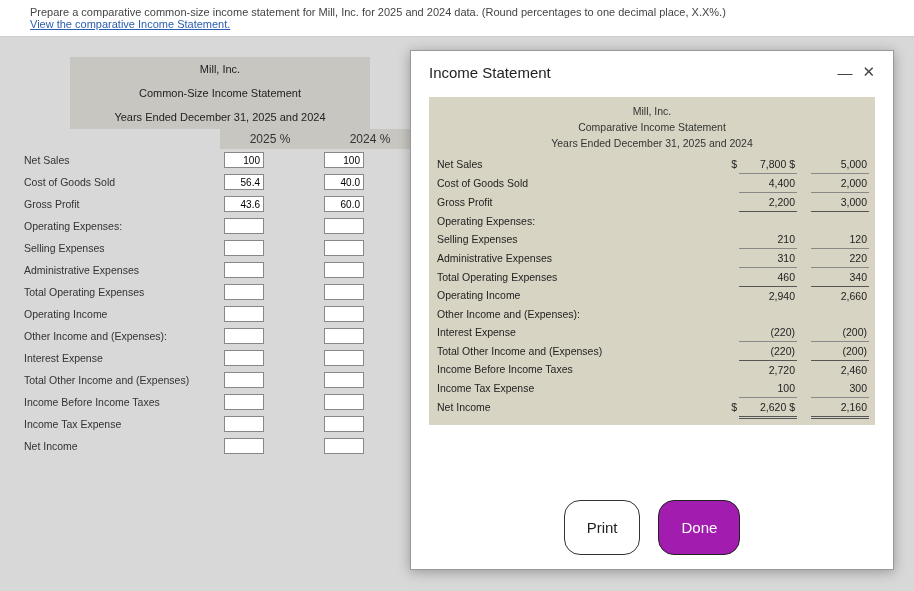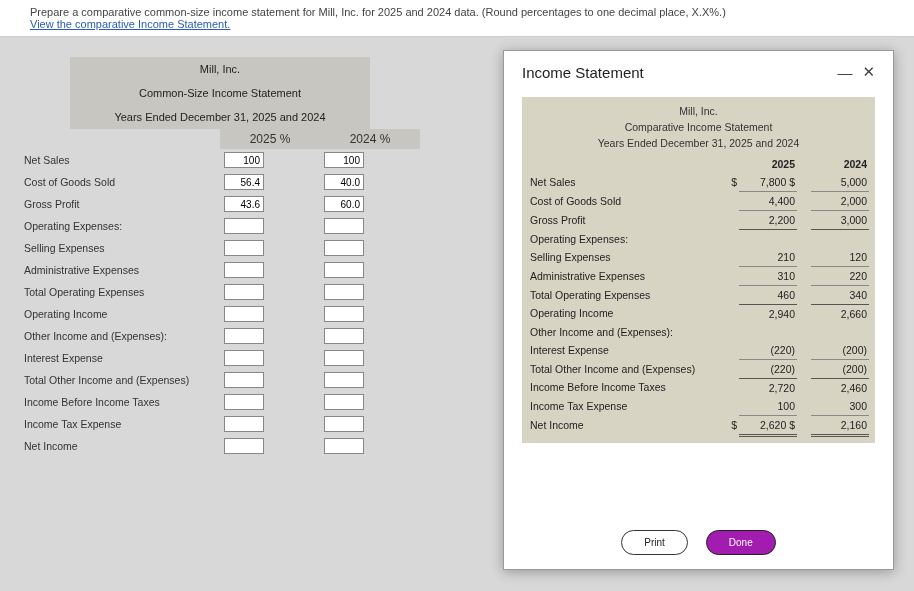--- a/index.html
+++ b/index.html
@@ -65,21 +65,21 @@
     border: 1px solid #888;
     background: #fff;
     font-size: 10px;
     text-align: right;
     padding: 1px 3px;
   }
   .modal {
     position: absolute;
     right: 20px;
     top: 50px;
-    width: 391px;
+    width: 484px;
     height: 520px;
     background: #fff;
     border: 1px solid #999;
     box-shadow: 0 2px 12px rgba(0,0,0,0.3);
     display: flex;
     flex-direction: column;
   }
   .modal-header {
     display: flex;
     justify-content: space-between;
@@ -132,23 +132,23 @@
     border-bottom: 3px double #555;
   }
   .statement td.cur { width: 14px; text-align: right; }
   .modal-footer {
     display: flex;
     justify-content: center;
     gap: 18px;
     padding: 14px;
   }
   .btn {
-    padding: 6px 22px;
+    padding: 18px 22px;
     border-radius: 16px;
-    font-size: 10px;
+    font-size: 15px;
     cursor: pointer;
   }
   .btn-print { background: #fff; border: 1.5px solid #333; color: #222; }
   .btn-done { background: #a21caf; border: 1.5px solid #222; color: #fff; }
 </style>
 </head>
 <body>
 
 <div class="top-bar">
   <span>Prepare a comparative common-size income statement for Mill, Inc. for 2025 and 2024 data. (Round percentages to one decimal place, X.X%.)</span><br>
@@ -254,27 +254,20 @@
       <span>✕</span>
     </div>
   </div>
   <div class="modal-body">
     <div class="statement">
       <div class="statement-header">Mill, Inc.</div>
       <div class="statement-header">Comparative Income Statement</div>
       <div class="statement-header">Years Ended December 31, 2025 and 2024</div>
       <table>
         <tbody>
-            <tr>
-          <td></td>
-              <td class="cur"></td>
-          <td class="num" style="border:none;font-weight:bold;">2025</td>
-          <td class="cur"></td>
-          <td class="num" style="border:none;font-weight:bold;">2024</td>
-        </tr>
         <tr>
           <td>Net Sales</td>
           <td class="cur">$</td>
           <td class="num"><span>7,800</span> <span>$</span></td>
           <td class="cur"></td>
           <td class="num">5,000</td>
         </tr>
         <tr>
           <td>Cost of Goods Sold</td>
               <td class="cur"></td>

